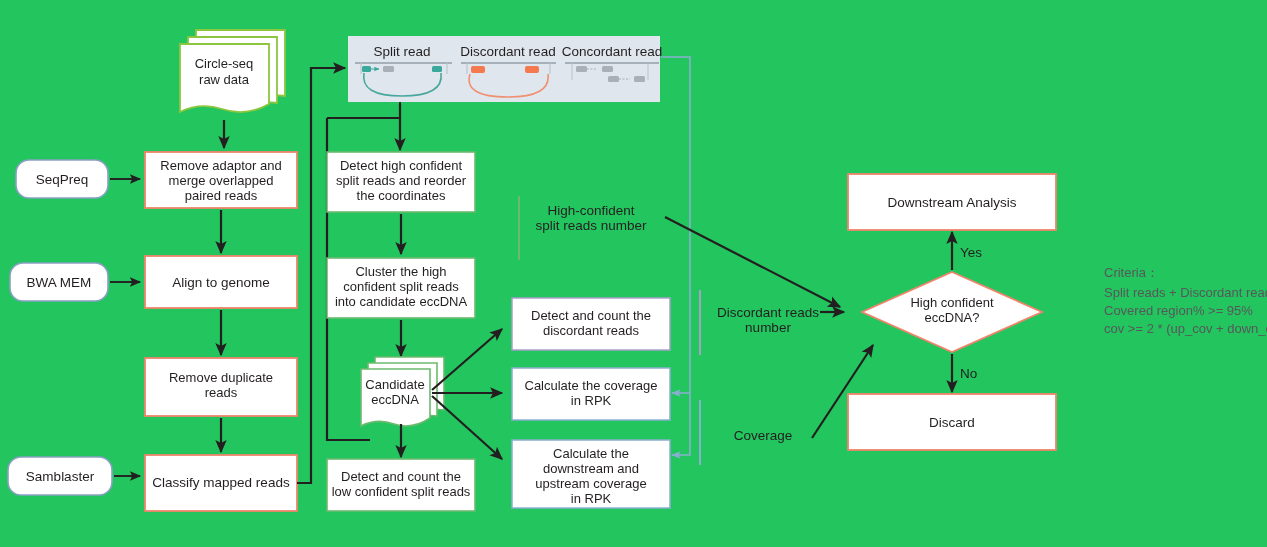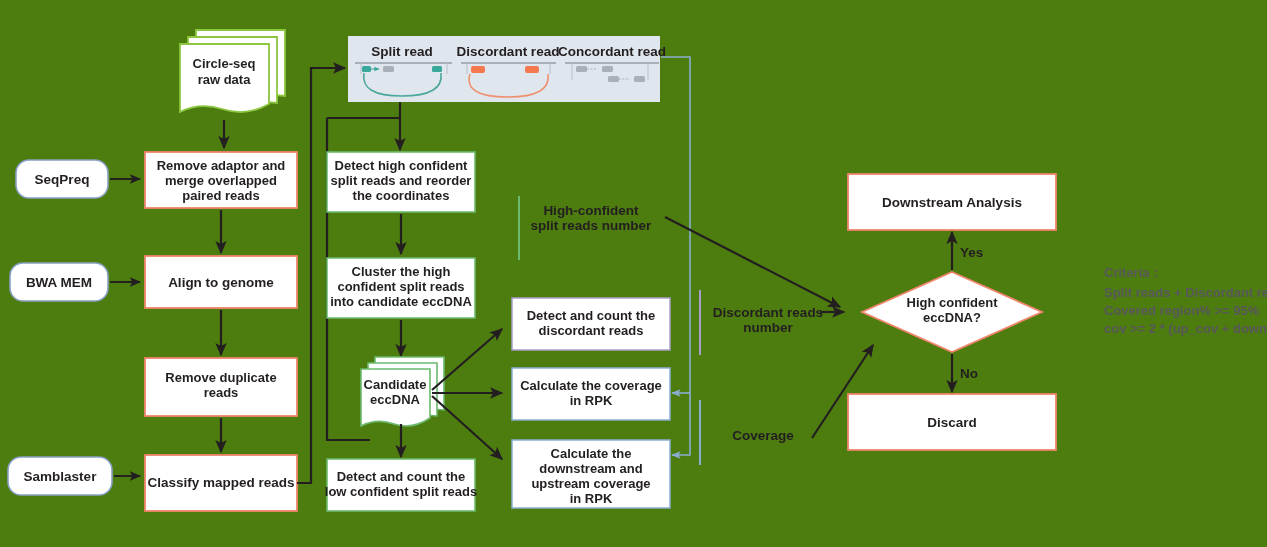--- a/index.html
+++ b/index.html
@@ -7,23 +7,22 @@
     padding: 0;
     background: #ffffff;
   }
   body {
     font-family: "Liberation Sans", sans-serif;
   }
   #canvas {
     position: relative;
     width: 1267px;
     height: 547px;
-    background: #4d7c0f;
+    background: #22c55e;
     overflow: hidden;
-    font-weight: bold;
   }
   svg#diagram {
     position: absolute;
     top: 0;
     left: 0;
     width: 1267px;
     height: 547px;
   }
   .boxlabel {
     font-family: "Liberation Sans", sans-serif;

